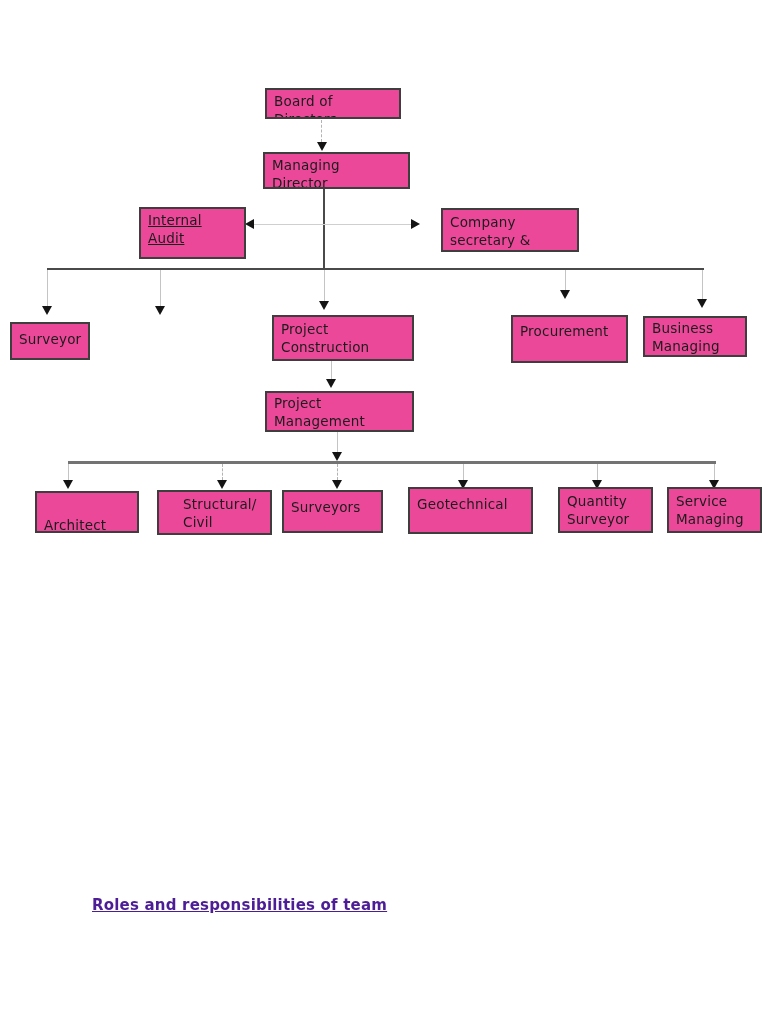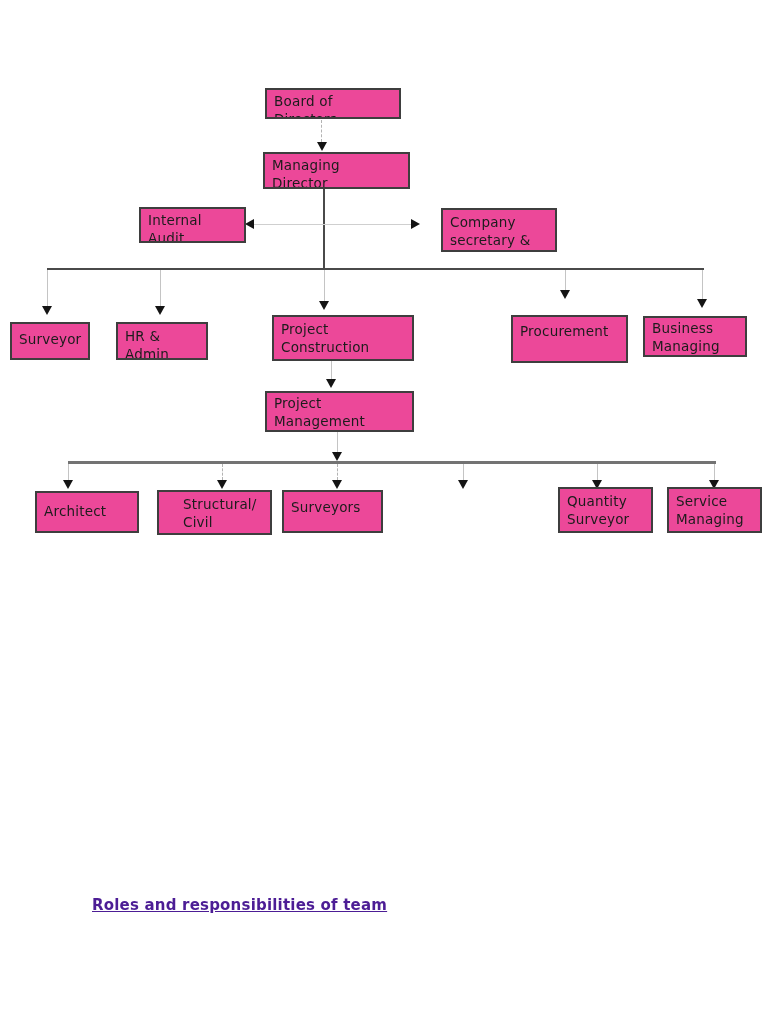--- a/index.html
+++ b/index.html
@@ -12,29 +12,29 @@
 
   
   .node{
     position:absolute;box-sizing:border-box;background:#ec4899;
     border:2px solid #3e3e3e;padding:3px 7px;
     font-size:13.5px;line-height:17.5px;letter-spacing:.2px;
     white-space:pre-line;overflow:hidden;color:#1c1c1c;
   }
   #n-board{left:265px;top:88px;width:136px;height:31px;}
   #n-managing{left:263px;top:152px;width:147px;height:37px;}
-  #n-internal{left:139px;top:207px;width:107px;height:36px;}
-  #n-company{left:441px;top:208px;width:116px;height:44px;padding-top:4px;}
+  #n-internal{left:139px;top:207px;width:107px;height:52px;text-decoration:underline;}
+  #n-company{left:441px;top:208px;width:138px;height:44px;padding-top:4px;}
   #n-finance{left:10px;top:322px;width:80px;height:38px;padding-top:7px;}
   #n-hr{left:116px;top:322px;width:92px;height:38px;padding-top:4px;}
   #n-projcon{left:272px;top:315px;width:142px;height:46px;padding-top:4px;}
   #n-procure{left:511px;top:315px;width:117px;height:48px;padding-top:6px;}
   #n-busdev{left:643px;top:316px;width:104px;height:41px;padding-top:2px;}
   #n-projmgmt{left:265px;top:391px;width:149px;height:41px;padding-top:2px;}
-  #n-architect{left:35px;top:491px;width:104px;height:42px;padding-top:10px;}
+  #n-architect{left:35px;top:491px;width:104px;height:42px;padding-top:24px;}
   #n-structural{left:157px;top:490px;width:115px;height:45px;padding-top:4px;padding-left:24px;}
   #n-surveyors{left:282px;top:490px;width:101px;height:43px;padding-top:7px;}
   #n-geotech{left:408px;top:487px;width:125px;height:47px;padding-top:7px;}
   #n-quantity{left:558px;top:487px;width:95px;height:46px;padding-top:4px;}
   #n-service{left:667px;top:487px;width:95px;height:46px;padding-top:4px;}
 
   
   .hline{position:absolute;height:2px;background:#4a4a4a;}
   .hline-light{position:absolute;height:1px;background:#cfcfcf;}
   .hline-gray{position:absolute;height:3px;background:#737373;}
@@ -116,33 +116,32 @@
 
   <div class="node" id="n-board">Board of
 Directors</div>
   <div class="node" id="n-managing">Managing
 Director</div>
   <div class="node" id="n-internal">Internal
 Audit</div>
   <div class="node" id="n-company">Company
 secretary &amp;</div>
   <div class="node" id="n-finance">Surveyor</div>
-  <div class="node" id="n-hr">HR &amp;
-Admin</div>
   <div class="node" id="n-projcon">Project
 Construction</div>
   <div class="node" id="n-procure">Procurement</div>
   <div class="node" id="n-busdev">Business
 Managing</div>
   <div class="node" id="n-projmgmt">Project
 Management</div>
   <div class="node" id="n-architect">Architect</div>
   <div class="node" id="n-structural">Structural/
 Civil</div>
   <div class="node" id="n-surveyors">Surveyors</div>
+  <div class="node" id="n-geotech">Geotechnical</div>
   <div class="node" id="n-quantity">Quantity
 Surveyor</div>
   <div class="node" id="n-service">Service
 Managing</div>
 
   <div class="doc-heading">Roles and responsibilities of team</div>
 
 </div>
 
 </body></html>

